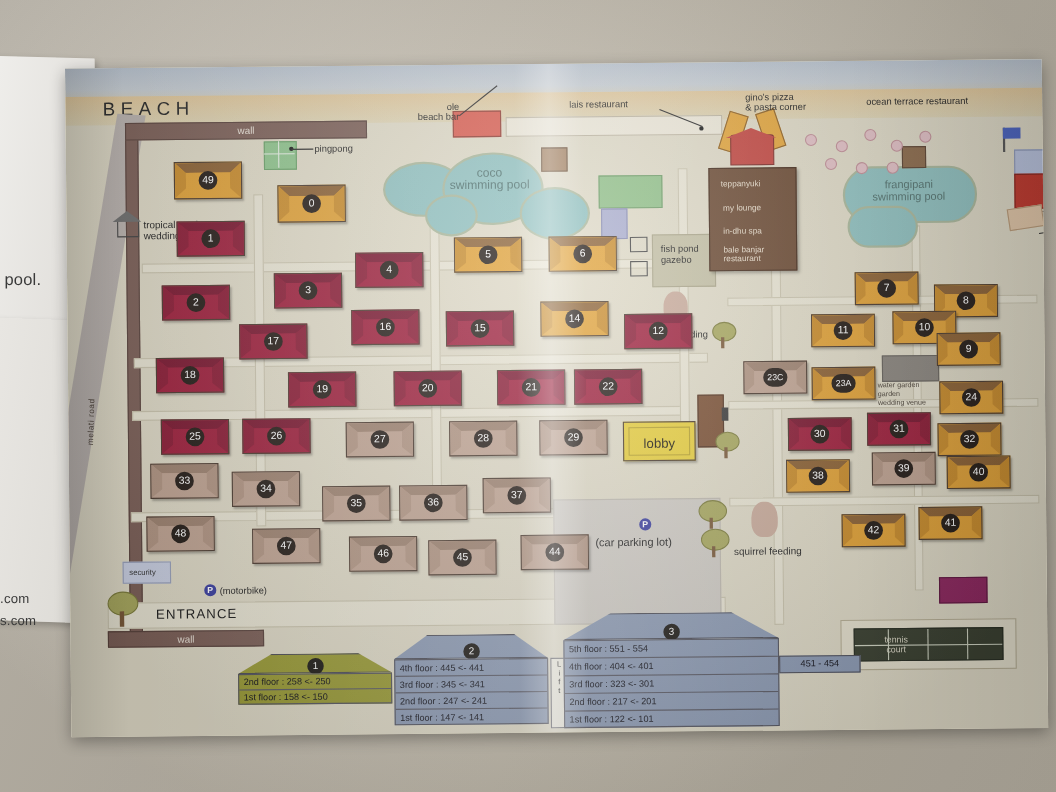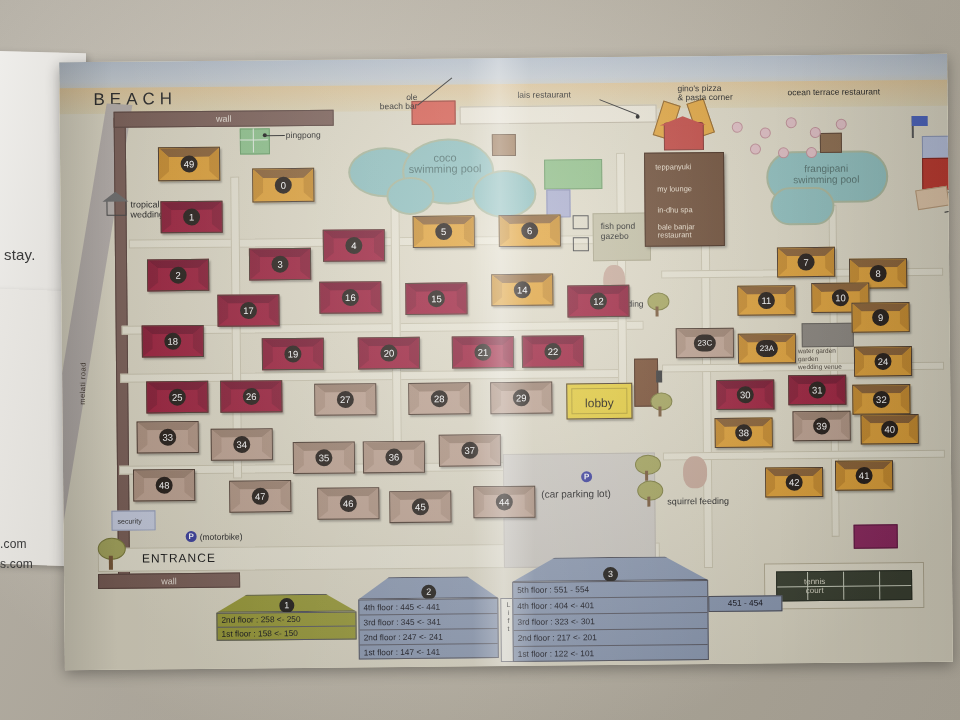--- a/index.html
+++ b/index.html
@@ -121,21 +121,21 @@
   .pin{position:absolute;width:11px;height:11px;border-radius:50%;background:#3b3fa0;
        color:#fff;font-size:8px;line-height:11px;text-align:center;font-weight:bold;}
   .squirrel{position:absolute;border-radius:45% 45% 40% 40%;background:#c9ab9b;}
 </style>
 </head>
 <body>
 
 <div id="photo"></div>
 <div id="paper-left"></div>
 <div id="paper-left2"></div>
-<div class="paper-txt" style="left:4px;top:246px;">stay.</div>
+<div class="paper-txt" style="left:4px;top:246px;">pool.</div>
 <div class="paper-txt" style="left:0px;top:537px;font-size:12px;">.com</div>
 <div class="paper-txt" style="left:0px;top:557px;font-size:12px;">s.com</div>
 
 <div id="map">
   <div class="sea"></div>
   <div class="sand"></div>
   <div class="grounds"></div>
   <div class="beach-label">BEACH</div>
 
   <div class="road" style="left:6px;top:42px;width:26px;height:470px;transform:skewX(-6deg) rotate(4deg);"></div>

